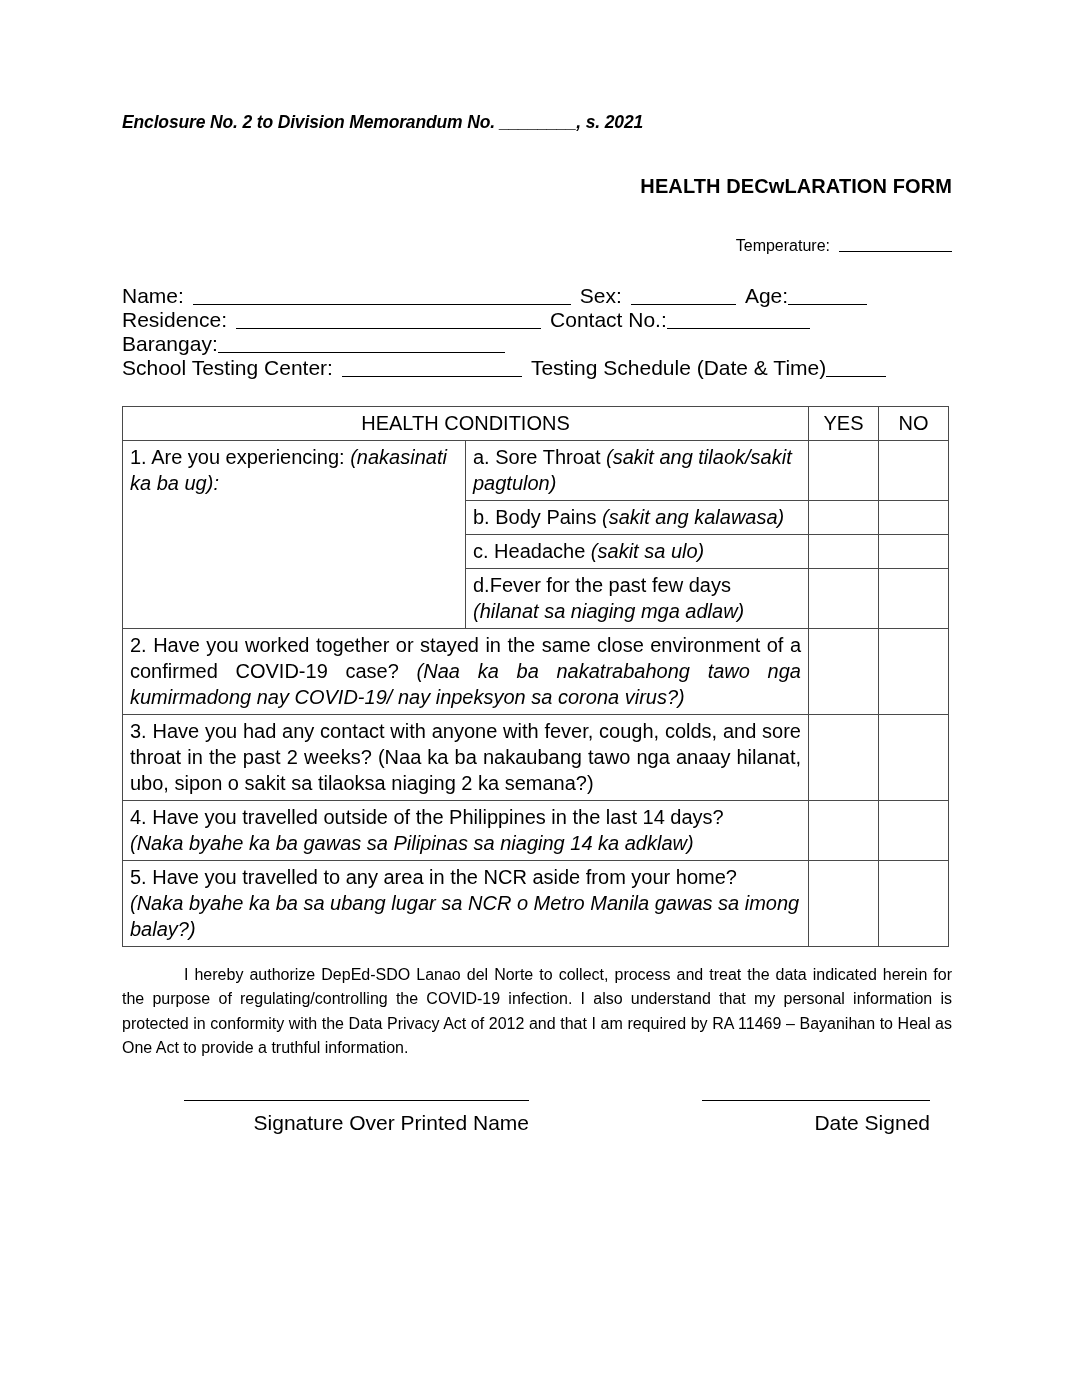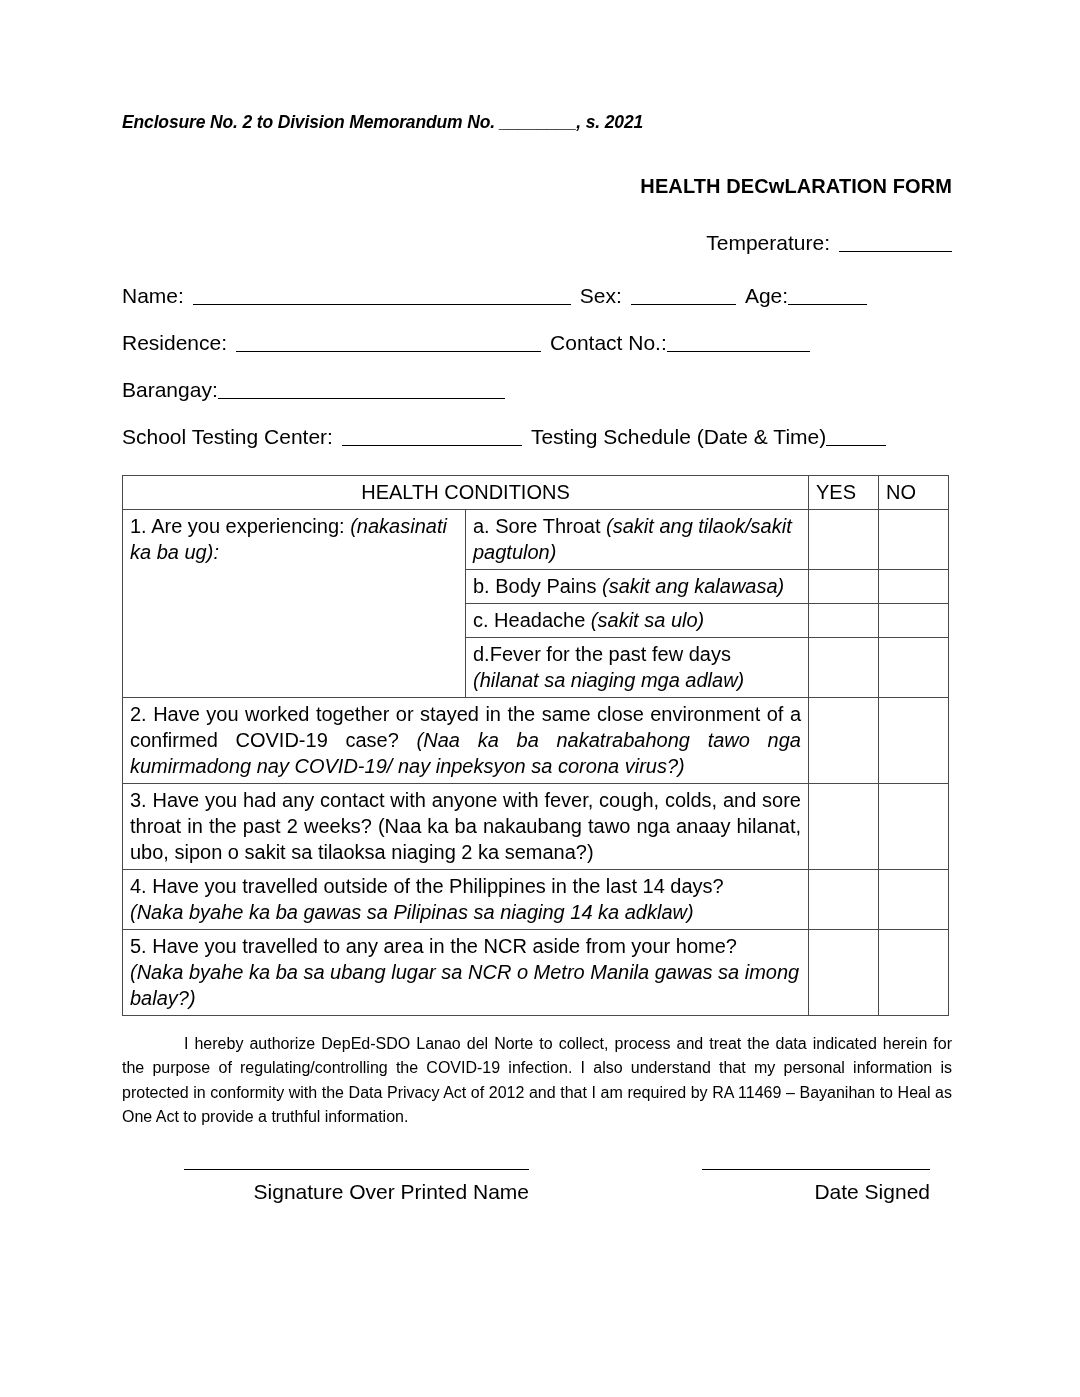--- a/index.html
+++ b/index.html
@@ -41,27 +41,26 @@
     text-align: right;
     font-size: 20px;
     font-weight: bold;
     margin-top: 42px;
     letter-spacing: 0.1px;
   }
 
   
   .temp-row {
     text-align: right;
-    font-size: 21px;
+    font-size: 16px;
     margin-top: 33px;
     padding-right: 0px;
   }
   .field-row {
     font-size: 21px;
-    margin-top: 23px;
     white-space: nowrap;
   }
   .field-row.r1 { margin-top: 29px; }
   .blank {
     display: inline-block;
     border-bottom: 1.6px solid #000;
     vertical-align: bottom;
     height: 20px;
     margin-bottom: 3px;
   }
@@ -91,21 +90,21 @@
     vertical-align: top;
     line-height: 1.30;
   }
   .col-head {
     text-align: center;
     padding-top: 4px;
     padding-bottom: 4px;
   }
   .col-yn {
     width: 55px;
-    text-align: left;
+    text-align: center;
   }
   .q1-left { width: 212px; }
   .cell-empty { }
   .ital { font-style: italic; }
   .justify {
     text-align: justify;
     text-justify: inter-word;
   }
 
   

